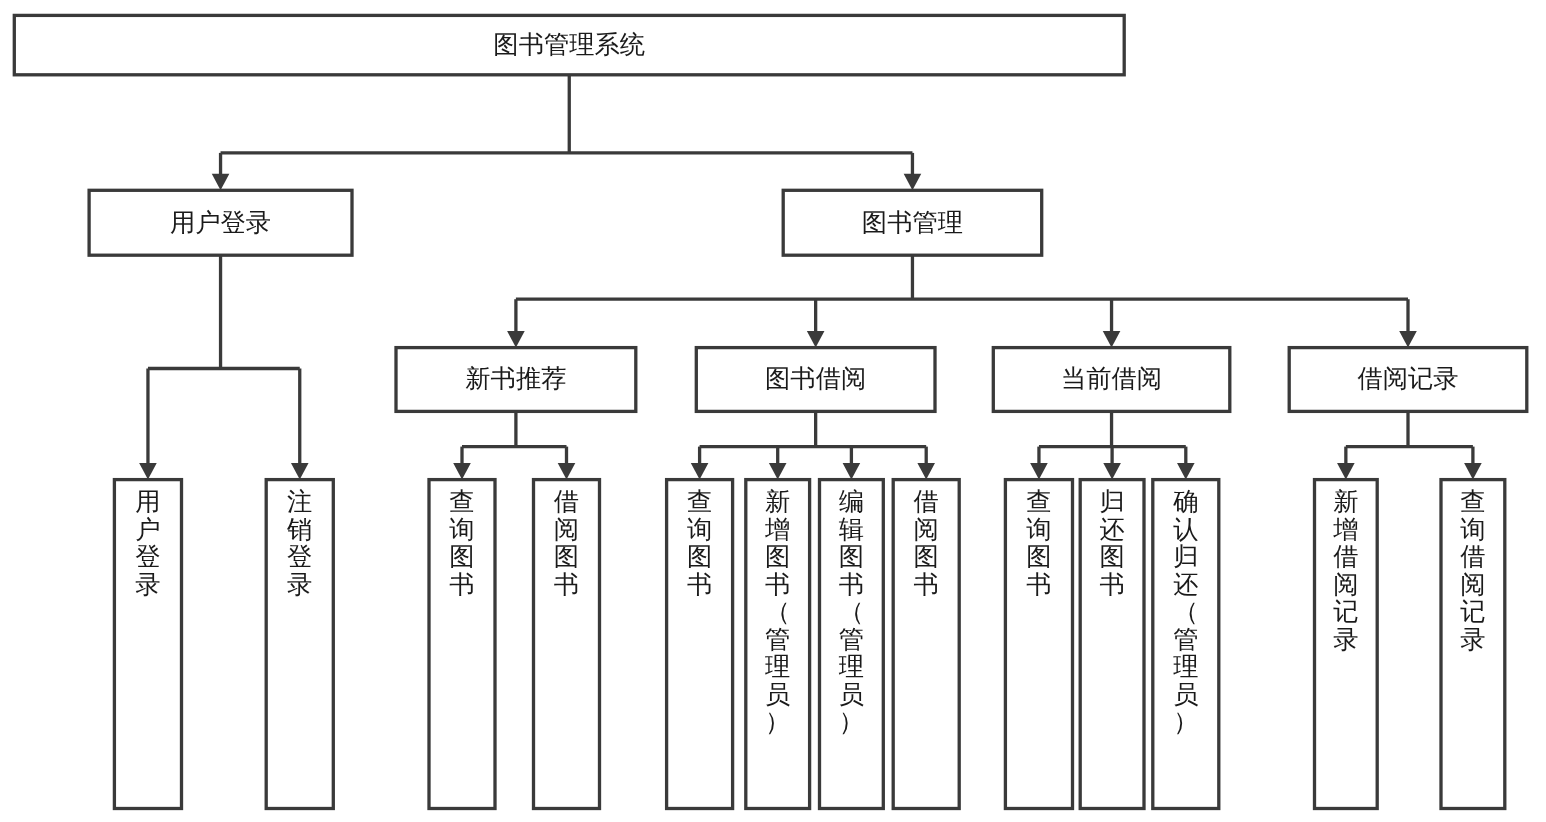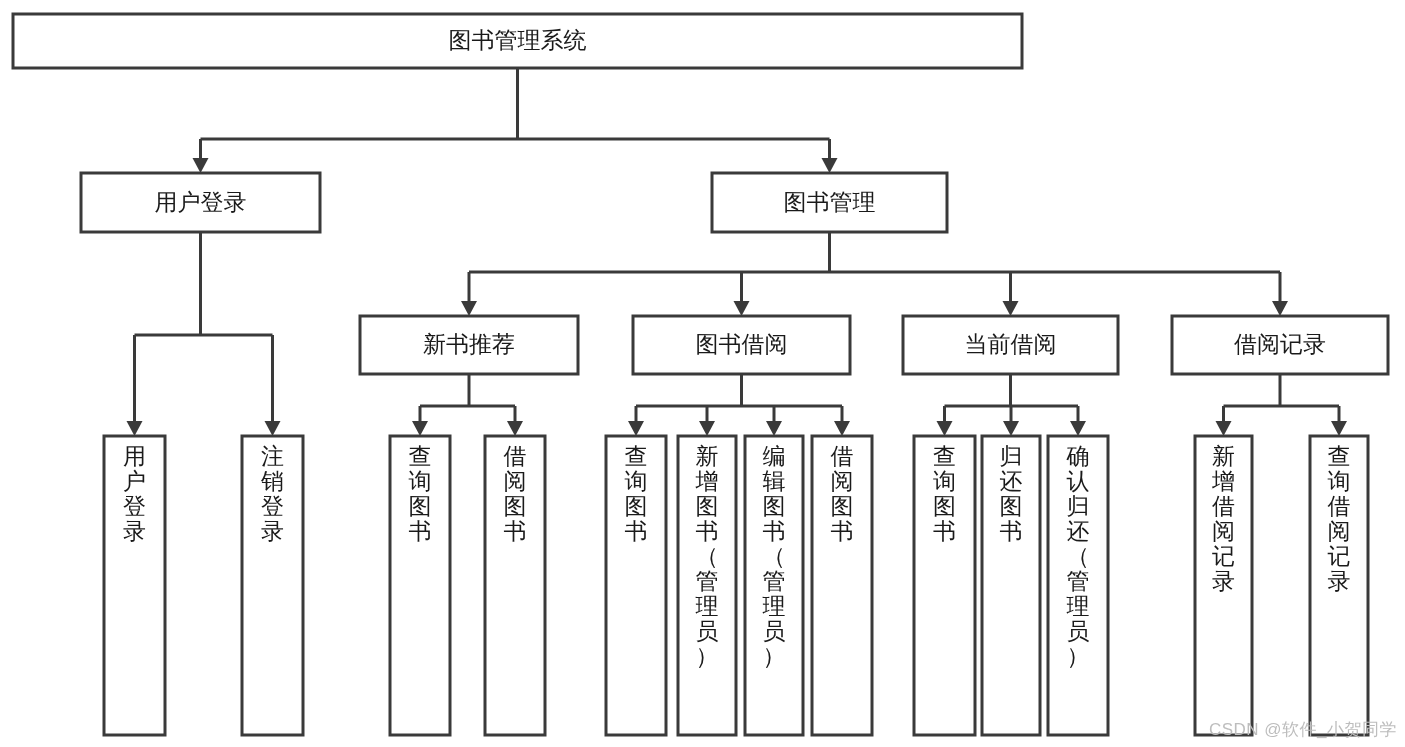--- a/index.html
+++ b/index.html
@@ -168,14 +168,13 @@
         <g>
           <rect x="1195" y="436" width="57" height="299" class="nodeRect"></rect>
           <text x="1223.5" y="464" class="vlbl" text-anchor="middle"><tspan x="1223.5" y="464">新</tspan><tspan x="1223.5" y="489">增</tspan><tspan x="1223.5" y="514">借</tspan><tspan x="1223.5" y="539">阅</tspan><tspan x="1223.5" y="564">记</tspan><tspan x="1223.5" y="589">录</tspan></text>
         </g>
         <g>
           <rect x="1310" y="436" width="58" height="299" class="nodeRect"></rect>
           <text x="1339" y="464" class="vlbl" text-anchor="middle"><tspan x="1339" y="464">查</tspan><tspan x="1339" y="489">询</tspan><tspan x="1339" y="514">借</tspan><tspan x="1339" y="539">阅</tspan><tspan x="1339" y="564">记</tspan><tspan x="1339" y="589">录</tspan></text>
         </g>
       </g>
   </svg>
-  <div class="watermark">CSDN @软件_小贺同学</div>
 </div>
 
 </body></html>

